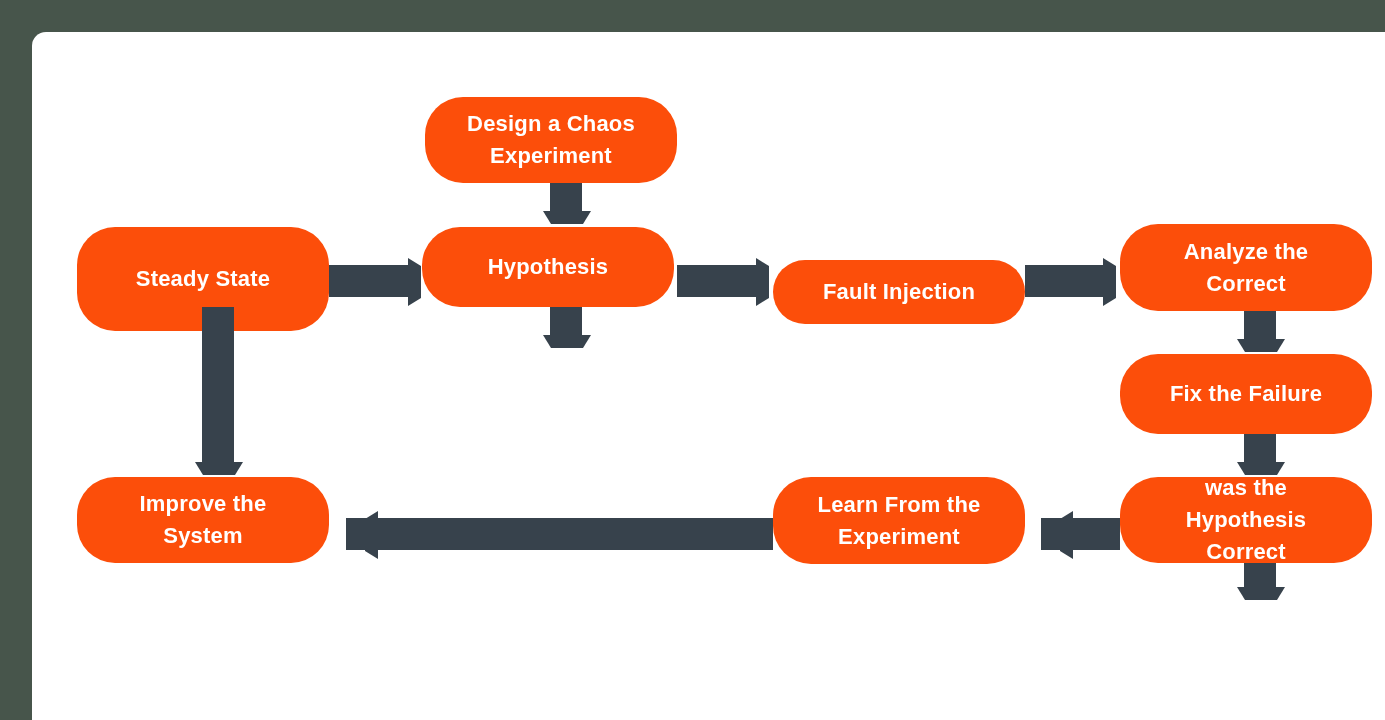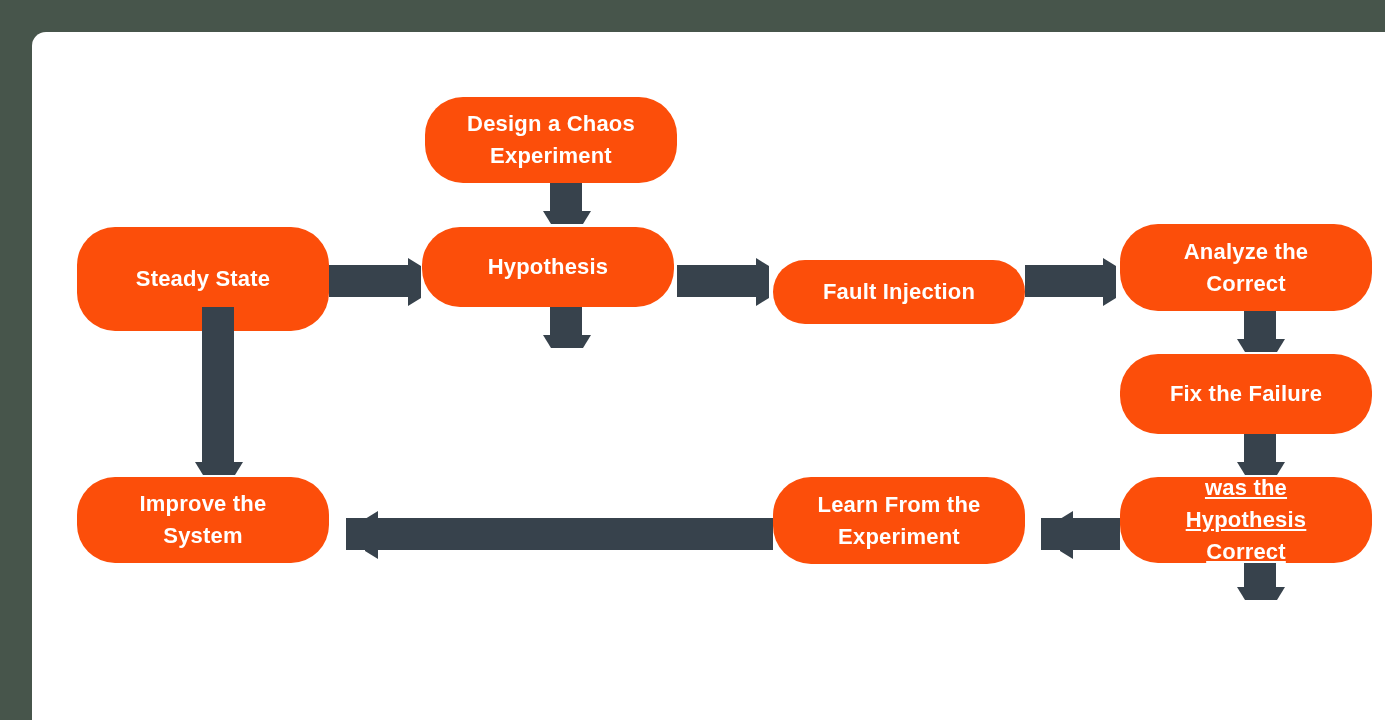--- a/index.html
+++ b/index.html
@@ -103,21 +103,21 @@
 
   <div class="node" style="left:1088px; top:322px; width:252px; height:80px;">
     <span class="node-label">Fix the Failure</span>
   </div>
 
   <div class="node" style="left:741px; top:445px; width:252px; height:87px;">
     <span class="node-label">Learn From the
 Experiment</span>
   </div>
 
-  <div class="node" style="left:1088px; top:445px; width:252px; height:86px;text-decoration:underline;">
+  <div class="node" style="left:1088px; top:445px; width:252px; height:86px;">
     <span class="node-label">was the Hypothesis
 Correct</span>
   </div>
 
 
   <div>
     <div class="shaft-v" style="left:518px; top:151px; height:28px;"></div>
     <div class="head head-down" style="left:511px; top:179px;"></div>
   </div>
 

